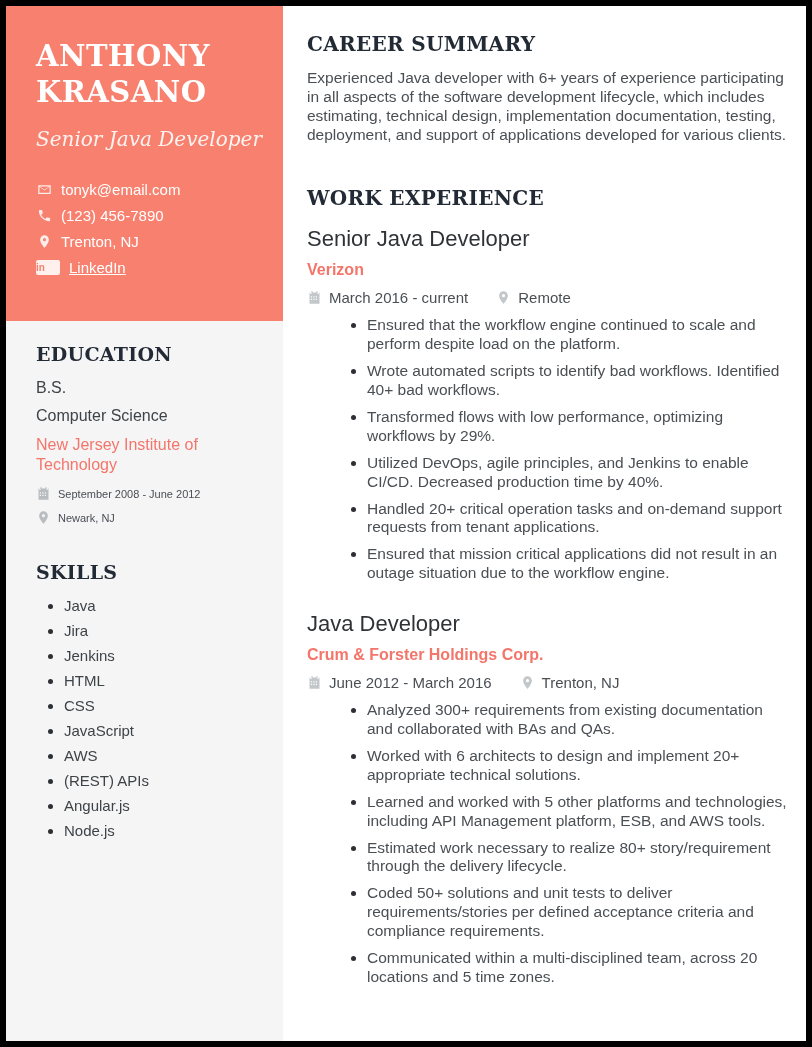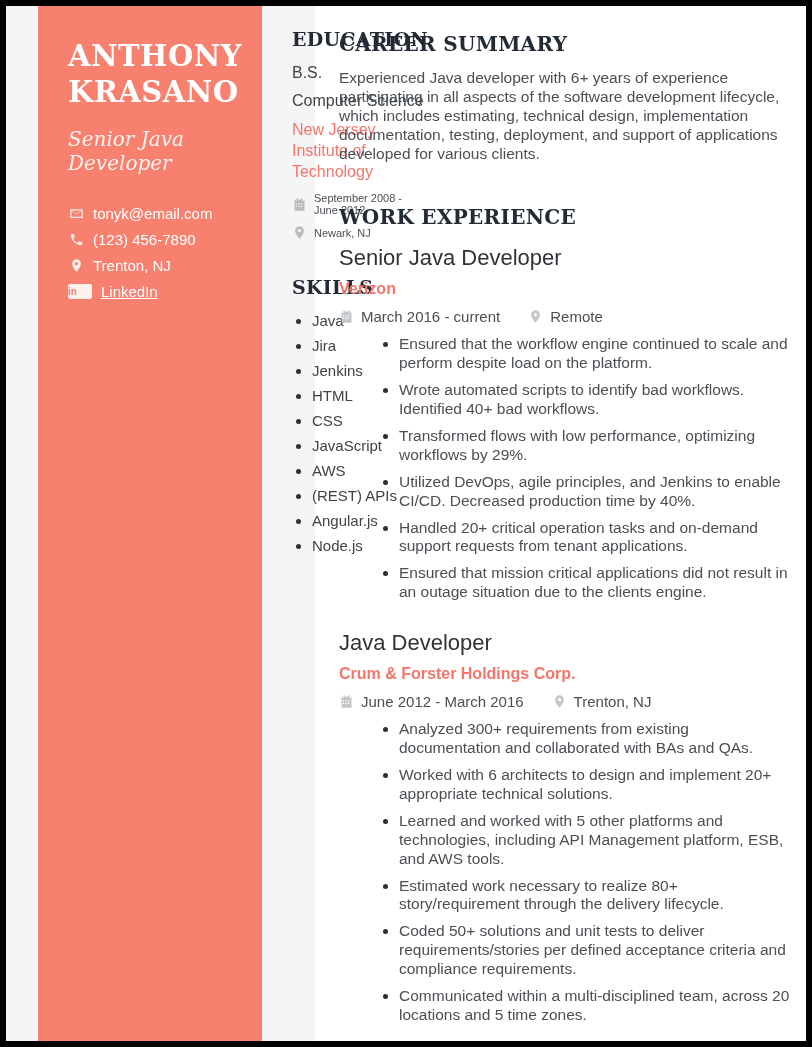--- a/index.html
+++ b/index.html
@@ -10,21 +10,21 @@
     border:6px solid #000;
     background:#ffffff;
     display:flex;
     font-family:"Liberation Sans", sans-serif;
     overflow:hidden;
   }
   
   .sidebar{
     width:277px;min-width:277px;
     background:#f5f5f6;
-    display:flex;padding-left:32px;
+    display:flex;flex-direction:column;
   }
   .hero{
     background:#f7806f;
     padding:32px 20px 36px 30px;
   }
   .hero h1{
     margin:0;
     font-family:"DejaVu Serif", serif;
     font-weight:bold;
     color:#ffffff;
@@ -61,21 +61,21 @@
     color:#222b35;
     margin:0 0 14px 0;
     letter-spacing:.3px;
   }
   .edu-line{font-size:16px;color:#3e4347;margin-bottom:10px;}
   .edu-school{font-size:16px;color:#f4756a;line-height:1.3;margin-bottom:10px;}
   .meta-row{display:flex;align-items:center;gap:7px;font-size:11px;color:#4a4f54;margin-bottom:9px;}
   .micon{width:15px;height:15px;display:inline-flex;}
   .micon svg{width:15px;height:15px;}
   .skills-sec{margin-top:36px;}
-  .skills-list{margin:0;padding:0 0 0 20px;}
+  .skills-list{margin:8px;padding:0 0 0 20px;}
   .skills-list li{font-size:15px;color:#3e4347;margin-bottom:8px;}
   .skills-list li::marker{color:#2c2f33;}
   
   .content{flex:1;padding:26px 16px 0 24px;}
   .main-h{
     font-family:"DejaVu Serif", serif;
     font-weight:bold;
     font-size:20px;
     color:#222b35;
     margin:0 0 12px 0;
@@ -228,21 +228,21 @@
             </span>
             <span>Remote</span>
           </span>
         </div>
         <ul class="bullets">
           <li>Ensured that the workflow engine continued to scale and perform despite load on the platform.</li>
           <li>Wrote automated scripts to identify bad workflows. Identified 40+ bad workflows.</li>
           <li>Transformed flows with low performance, optimizing workflows by 29%.</li>
           <li>Utilized DevOps, agile principles, and Jenkins to enable CI/CD. Decreased production time by 40%.</li>
           <li>Handled 20+ critical operation tasks and on-demand support requests from tenant applications.</li>
-          <li>Ensured that mission critical applications did not result in an outage situation due to the clients engine.</li>
+          <li>Ensured that mission critical applications did not result in an outage situation due to the workflow engine.</li>
         </ul>
       </article>
 
       <article class="job">
         <h3 class="job-title">Java Developer</h3>
         <div class="job-company">Crum &amp; Forster Holdings Corp.</div>
         <div class="job-meta">
           <span class="meta-item">
             <span class="micon">
               <svg viewBox="0 0 24 24" fill="#c3c7ca">

